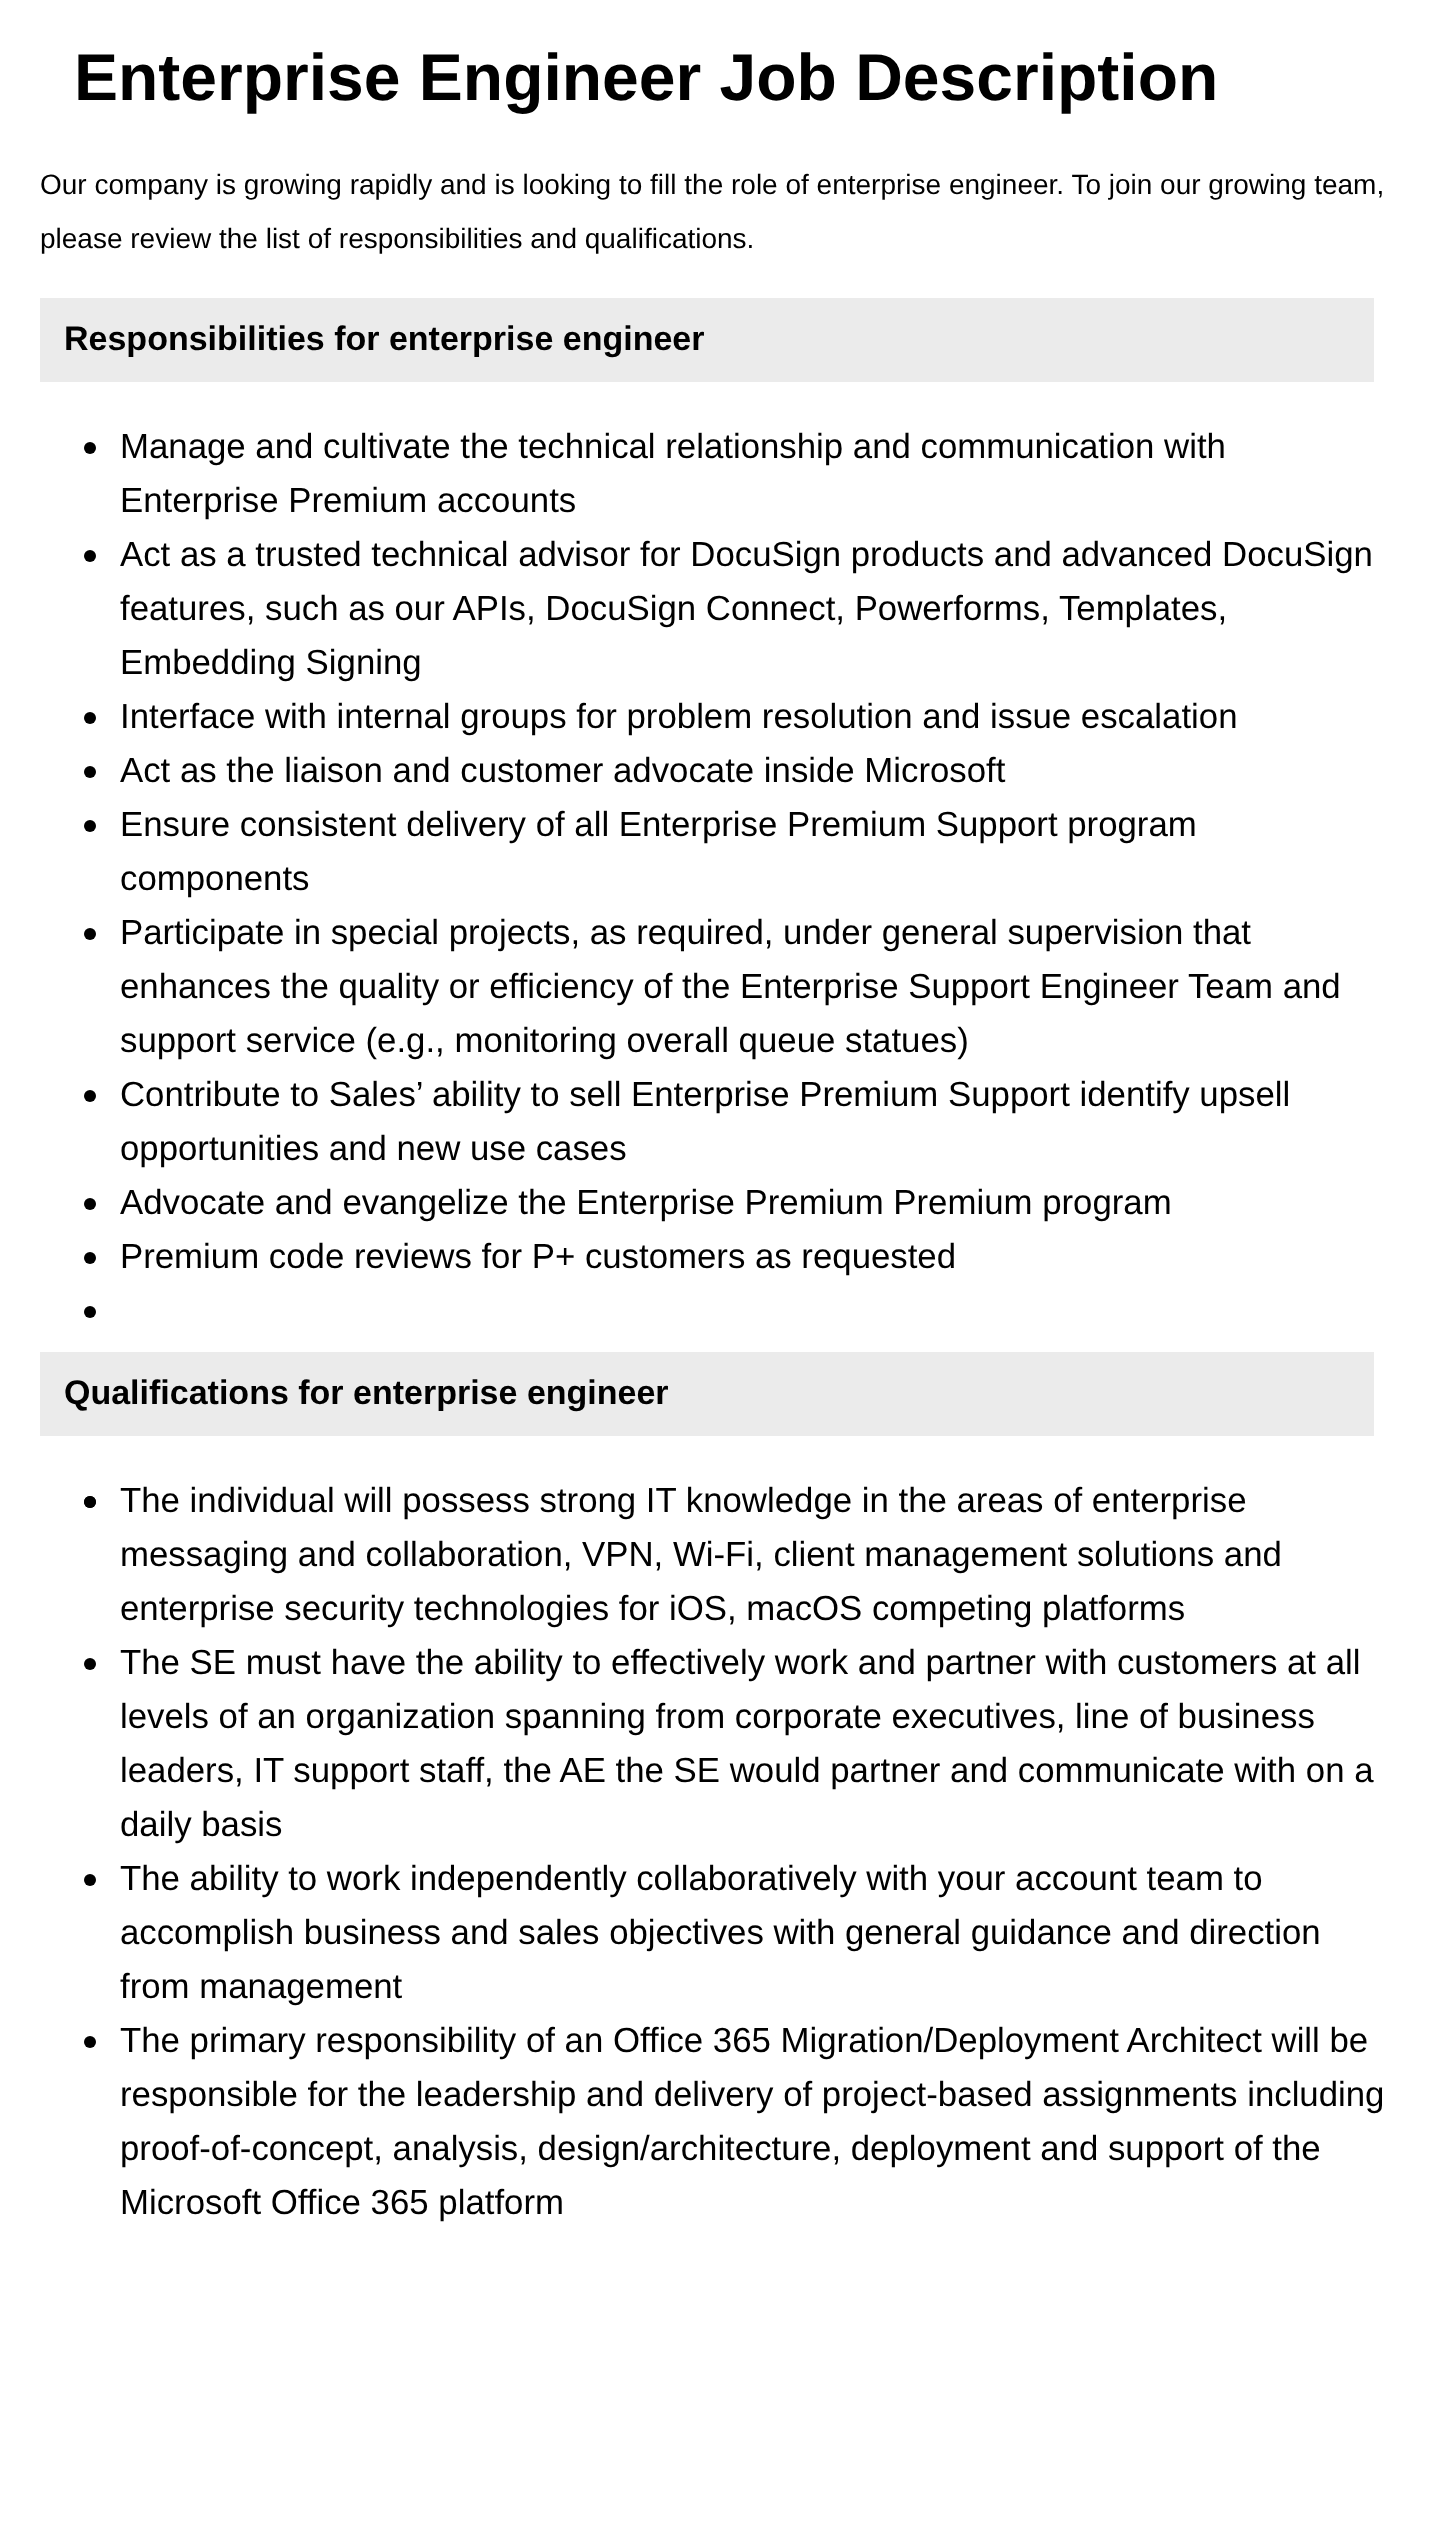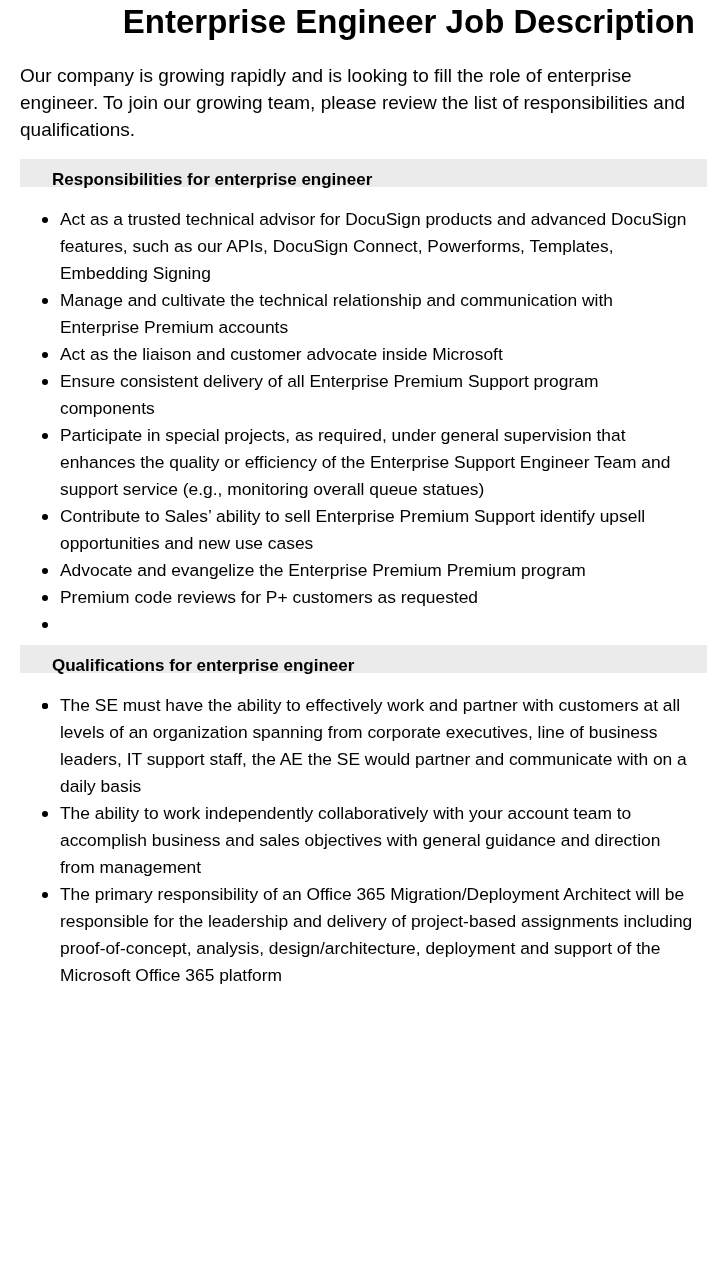--- a/index.html
+++ b/index.html
@@ -11,39 +11,39 @@
       width: 720px;
       height: 1272px;
       overflow: hidden;
       font-family: "Liberation Sans", sans-serif;
       color: #000000;
     }
     .page {
       padding: 0 25px 0 20px;
     }
     h1.title {
-      margin: 0;
+      margin: 17px;
       padding-top: 2px;
-      text-align: right;
+      text-align: left;
       font-size: 33px;
       font-weight: bold;
       line-height: 40px;
       letter-spacing: 0px;
     }
     .intro {
       margin: 20px 0 16px 0;
-      font-size: 19px;
+      font-size: 14px;
       line-height: 27px;
     }
     .section-header {
       margin-top: 14px;
       background: #ebebeb;
-      height: 28px;
+      height: 42px;
       line-height: 42px;
-      padding-left: 32px;
+      padding-left: 12px;
       font-size: 17px;
       font-weight: bold;
       width: 655px;
     }
     .section-header.qual {
       margin-top: 34px;
     }
     ul.items {
       margin: 19px 0 0 0;
       padding-left: 40px;
@@ -66,31 +66,33 @@
   </style>
 </head>
 <body>
 
 <div class="page">
   <h1 class="title">Enterprise Engineer Job Description</h1>
   <p class="intro">Our company is growing rapidly and is looking to fill the role of enterprise engineer. To join our growing team, please review the list of responsibilities and qualifications.</p>
 
   <div class="section-header">Responsibilities for enterprise engineer</div>
   <ul class="items">
+    <li><span class="bullet"></span><span>Manage and cultivate the technical relationship and communication with Enterprise Premium accounts</span></li>
     <li><span class="bullet"></span><span>Act as a trusted technical advisor for DocuSign products and advanced DocuSign features, such as our APIs, DocuSign Connect, Powerforms, Templates, Embedding Signing</span></li>
-    <li><span class="bullet"></span><span>Manage and cultivate the technical relationship and communication with Enterprise Premium accounts</span></li>
+    <li><span class="bullet"></span><span>Interface with internal groups for problem resolution and issue escalation</span></li>
     <li><span class="bullet"></span><span>Act as the liaison and customer advocate inside Microsoft</span></li>
     <li><span class="bullet"></span><span>Ensure consistent delivery of all Enterprise Premium Support program components</span></li>
     <li><span class="bullet"></span><span>Participate in special projects, as required, under general supervision that enhances the quality or efficiency of the Enterprise Support Engineer Team and support service (e.g., monitoring overall queue statues)</span></li>
     <li><span class="bullet"></span><span>Contribute to Sales’ ability to sell Enterprise Premium Support identify upsell opportunities and new use cases</span></li>
     <li><span class="bullet"></span><span>Advocate and evangelize the Enterprise Premium Premium program</span></li>
     <li><span class="bullet"></span><span>Premium code reviews for P+ customers as requested</span></li>
     <li><span class="bullet"></span></li>
   </ul>
 
   <div class="section-header qual">Qualifications for enterprise engineer</div>
   <ul class="items">
     <li><span class="bullet"></span></li>
+    <li><span class="bullet"></span><span>The individual will possess strong IT knowledge in the areas of enterprise messaging and collaboration, VPN, Wi-Fi, client management solutions and enterprise security technologies for iOS, macOS competing platforms</span></li>
     <li><span class="bullet"></span><span>The SE must have the ability to effectively work and partner with customers at all levels of an organization spanning from corporate executives, line of business leaders, IT support staff, the AE the SE would partner and communicate with on a daily basis</span></li>
     <li><span class="bullet"></span><span>The ability to work independently collaboratively with your account team to accomplish business and sales objectives with general guidance and direction from management</span></li>
     <li><span class="bullet"></span><span>The primary responsibility of an Office 365 Migration/Deployment Architect will be responsible for the leadership and delivery of project-based assignments including proof-of-concept, analysis, design/architecture, deployment and support of the Microsoft Office 365 platform</span></li>
   </ul>
 </div>
 
 </body></html>

